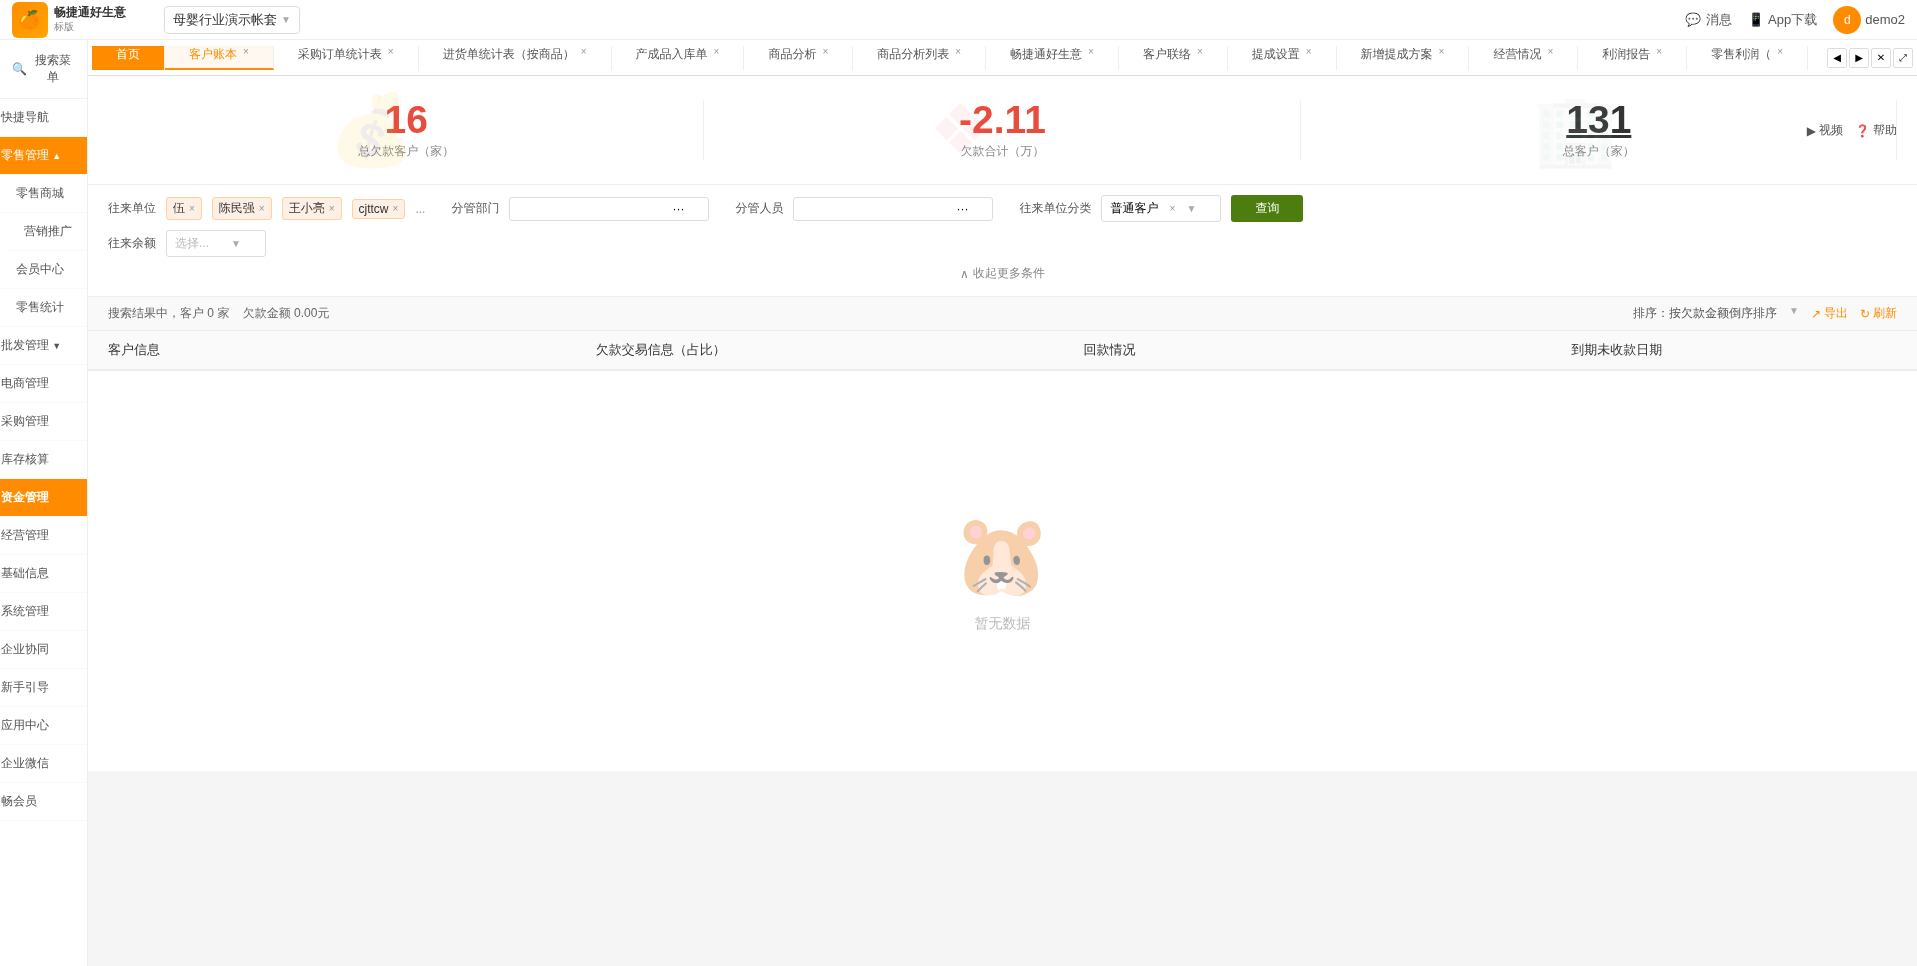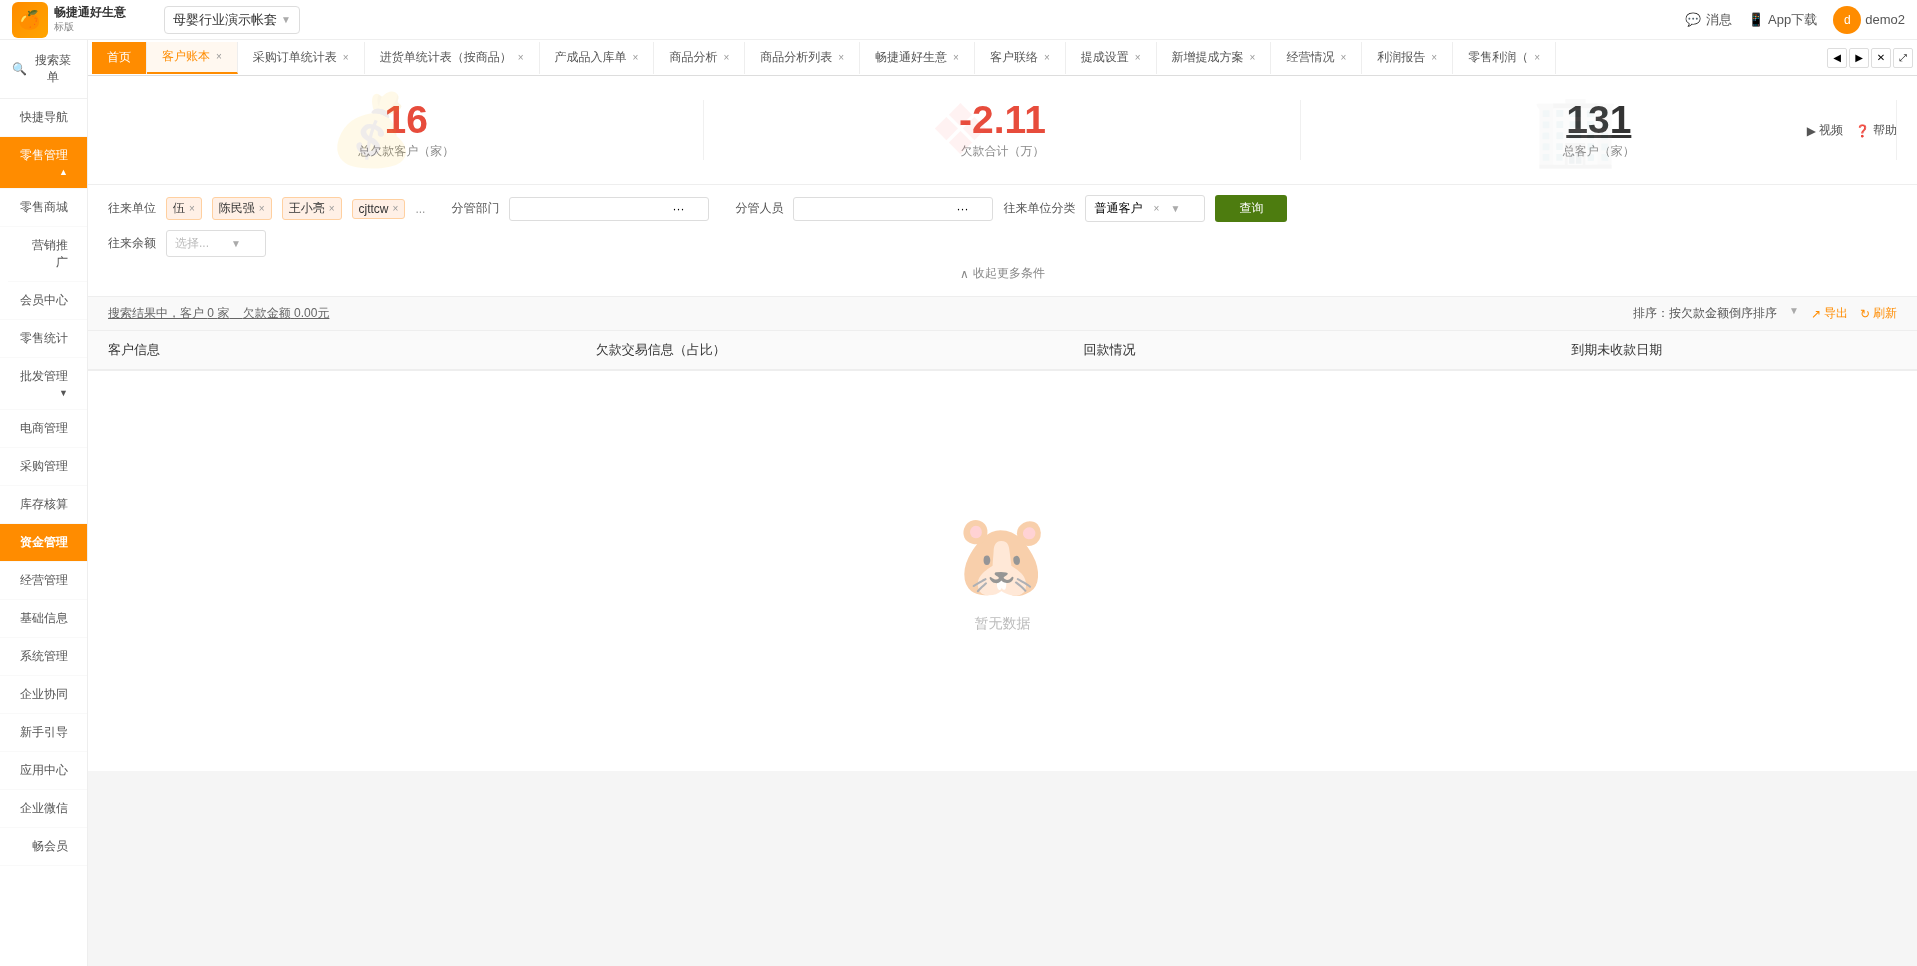--- a/index.html
+++ b/index.html
@@ -16,30 +16,30 @@
     .top-right-item { display: flex; align-items: center; gap: 4px; cursor: pointer; }
     .avatar { width: 28px; height: 28px; border-radius: 50%; background: #ff8c00; display: flex; align-items: center; justify-content: center; color: white; font-size: 12px; }
 
     
     .main-layout { display: flex; flex: 1; overflow: hidden; }
 
     
     .sidebar { width: 88px; background: #fff; border-right: 1px solid #eee; display: flex; flex-direction: column; overflow-y: auto; }
     .sidebar-search { padding: 8px; border-bottom: 1px solid #f0f0f0; }
     .sidebar-search-btn { width: 100%; background: none; border: none; color: #555; font-size: 12px; cursor: pointer; padding: 4px; display: flex; align-items: center; justify-content: center; gap: 4px; }
-    .sidebar-nav-item { padding: 10px 19px; text-align: right; cursor: pointer; font-size: 12px; color: #555; border-bottom: 1px solid #f9f9f9; }
+    .sidebar-nav-item { padding: 10px 1px; text-align: left; cursor: pointer; font-size: 12px; color: #555; border-bottom: 1px solid #f9f9f9; }
     .sidebar-nav-item.active { background: #ff8c00; color: #fff; }
     .sidebar-nav-item.sub-active { background: #ff8c00; color: #fff; font-weight: bold; }
 
     
     .content-area { flex: 1; display: flex; flex-direction: column; overflow: hidden; }
 
     
     .tab-bar { background: #fff; border-bottom: 1px solid #ddd; display: flex; align-items: center; padding: 0 4px; min-height: 36px; overflow: hidden; }
-    .tab-item { display: flex; align-items: center; padding: 0 15px; height: 32px; font-size: 12px; color: #555; cursor: pointer; white-space: nowrap; border-right: 1px solid #eee; gap: 4px; }
+    .tab-item { display: flex; padding: 0 24px; height: 24px; font-size: 12px; color: #555; cursor: pointer; white-space: nowrap; border-right: 1px solid #eee; gap: 4px; }
     .tab-item.active { background: #fff8f0; color: #ff8c00; border-bottom: 2px solid #ff8c00; }
     .tab-item.home { background: #ff8c00; color: #fff; }
     .tab-close { font-size: 10px; color: #999; margin-left: 2px; }
     .tab-nav-arrows { display: flex; align-items: center; margin-left: auto; gap: 2px; }
     .tab-nav-btn { width: 20px; height: 20px; background: none; border: 1px solid #ddd; border-radius: 2px; cursor: pointer; font-size: 10px; display: flex; align-items: center; justify-content: center; }
 
     
     .page-content { flex: 1; overflow-y: auto; background: #f5f5f5; padding: 0; }
 
     
@@ -59,21 +59,21 @@
     .filter-label { font-size: 12px; color: #555; white-space: nowrap; }
     .filter-tag { display: inline-flex; align-items: center; background: #fff0e6; border: 1px solid #ffd0a0; border-radius: 3px; padding: 2px 6px; font-size: 12px; color: #333; gap: 4px; }
     .filter-tag-close { cursor: pointer; color: #999; font-size: 10px; }
     .filter-more { color: #999; cursor: pointer; font-size: 12px; }
     .filter-select { border: 1px solid #ddd; border-radius: 3px; padding: 4px 24px 4px 8px; font-size: 12px; background: #fff; cursor: pointer; position: relative; min-width: 120px; display: flex; align-items: center; justify-content: space-between; }
     .filter-select-wide { min-width: 200px; }
     .collapse-btn { display: flex; align-items: center; justify-content: center; gap: 4px; font-size: 12px; color: #888; cursor: pointer; margin: 4px auto; width: 120px; }
 
     
     .result-bar { background: #f9f9f9; padding: 8px 20px; display: flex; align-items: center; justify-content: space-between; border-bottom: 1px solid #eee; font-size: 12px; color: #666; }
-    .result-bar-left { display: flex; gap: 16px; text-decoration: underline; }
+    .result-bar-left { display: flex; gap: 16px; }
     .result-bar-right { display: flex; align-items: flex-start; gap: 12px; }
     .icon-btn { display: flex; align-items: center; gap: 3px; cursor: pointer; color: #ff8c00; font-size: 12px; }
 
     
     .data-table { background: #fff; margin: 0; }
     .table-header { display: grid; grid-template-columns: 2fr 2fr 2fr 1.5fr; background: #fafafa; border-bottom: 2px solid #eee; }
     .table-header-cell { padding: 10px 20px; font-size: 13px; color: #333; font-weight: 500; }
     .table-body { min-height: 400px; display: flex; flex-direction: column; align-items: center; justify-content: center; }
     .empty-state { display: flex; flex-direction: column; align-items: center; justify-content: center; padding: 60px 0; color: #ccc; }
     .empty-icon { font-size: 80px; margin-bottom: 12px; opacity: 0.5; color: #f0a070; }
@@ -315,21 +315,21 @@
             <span></span>
             <span>···</span>
           </div>
 
           <span class="filter-label" style="margin-left:16px;">分管人员</span>
           <div class="filter-select filter-select-wide">
             <span></span>
             <span>···</span>
           </div>
 
-          <span class="filter-label" style="">往来单位分类</span>
+          <span class="filter-label" style="margin-left:16px;">往来单位分类</span>
           <div class="filter-select">
             <span>普通客户</span>
             <span class="filter-tag-close">×</span>
             <span class="chevron">▼</span>
           </div>
 
           <button style="background:#4d7c0f; color:#fff; border:none; border-radius:3px; padding:5px 24px; cursor:pointer; font-size:12px;">查询</button>
         </div>
         <div class="filter-row">
           <span class="filter-label">往来余额</span>

